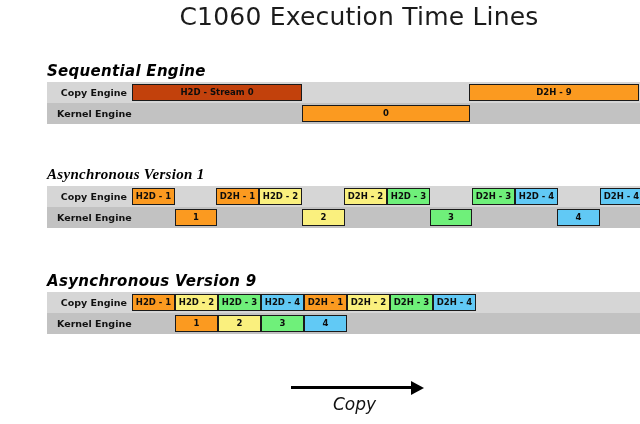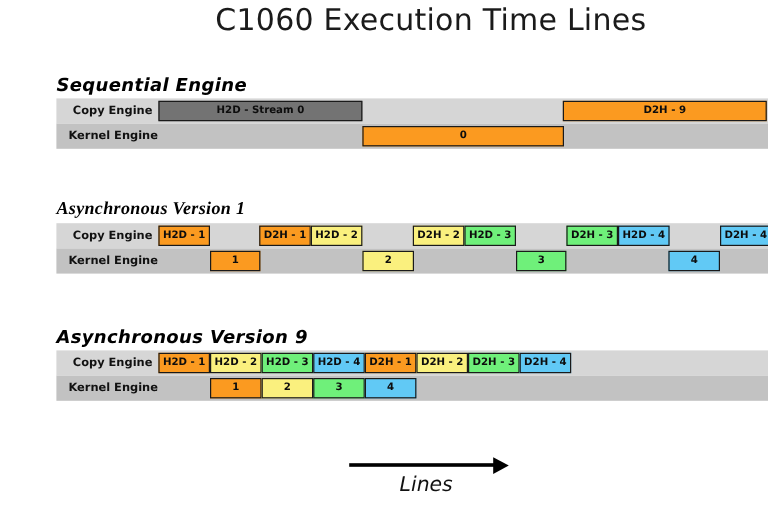--- a/index.html
+++ b/index.html
@@ -96,21 +96,21 @@
 <body>
 
 <div id="stage">
 
   <div class="title">C1060 Execution Time Lines</div>
 
   <div id="sections-host">
       <div class="section-heading" style="left: 8px; top: 62px;">Sequential Engine</div>
       <div class="band copy" style="top: 82px;"></div>
       <div class="row-label" style="top: 82px;">Copy Engine</div>
-      <div class="bar" style="left: 93px; top: 84px; width: 170px; background: #737373;">H2D - Stream 0</div>
+      <div class="bar" style="left: 93px; top: 84px; width: 170px; background: #c2410c;">H2D - Stream 0</div>
       <div class="bar" style="left: 430px; top: 84px; width: 170px; background: rgb(251, 154, 32);">D2H - 9</div>
       <div class="band kernel" style="top: 103px;"></div>
       <div class="row-label" style="top: 103px;">Kernel Engine</div>
       <div class="bar" style="left: 263px; top: 105px; width: 168px; background: rgb(251, 154, 32);">0</div>
       <div class="section-heading" style="left: 8px; top: 166px; font-family: Liberation Serif, serif;">Asynchronous Version  1</div>
       <div class="band copy" style="top: 186px;"></div>
       <div class="row-label" style="top: 186px;">Copy Engine</div>
       <div class="bar" style="left: 93px; top: 188px; width: 43px; background: rgb(251, 154, 32);">H2D - 1</div>
       <div class="bar" style="left: 177px; top: 188px; width: 43px; background: rgb(251, 154, 32);">D2H - 1</div>
       <div class="bar" style="left: 220px; top: 188px; width: 43px; background: rgb(250, 240, 126);">H2D - 2</div>
@@ -140,16 +140,16 @@
       <div class="row-label" style="top: 313px;">Kernel Engine</div>
       <div class="bar" style="left: 136px; top: 315px; width: 43px; background: rgb(251, 154, 32);">1</div>
       <div class="bar" style="left: 179px; top: 315px; width: 43px; background: rgb(250, 240, 126);">2</div>
       <div class="bar" style="left: 222px; top: 315px; width: 43px; background: rgb(111, 240, 122);">3</div>
       <div class="bar" style="left: 265px; top: 315px; width: 43px; background: rgb(97, 201, 245);">4</div>
     </div>
 
   <div class="arrow-wrap">
     <div class="arrow-line" style="left:252px;top:386px;width:122px;"></div>
     <div class="arrow-head" style="left:372px;top:381px;"></div>
-    <div class="time-label" style="left:294px;top:394px;">Lines</div>
+    <div class="time-label" style="left:294px;top:394px;">Copy</div>
   </div>
 
 </div>
 
 </body></html>

